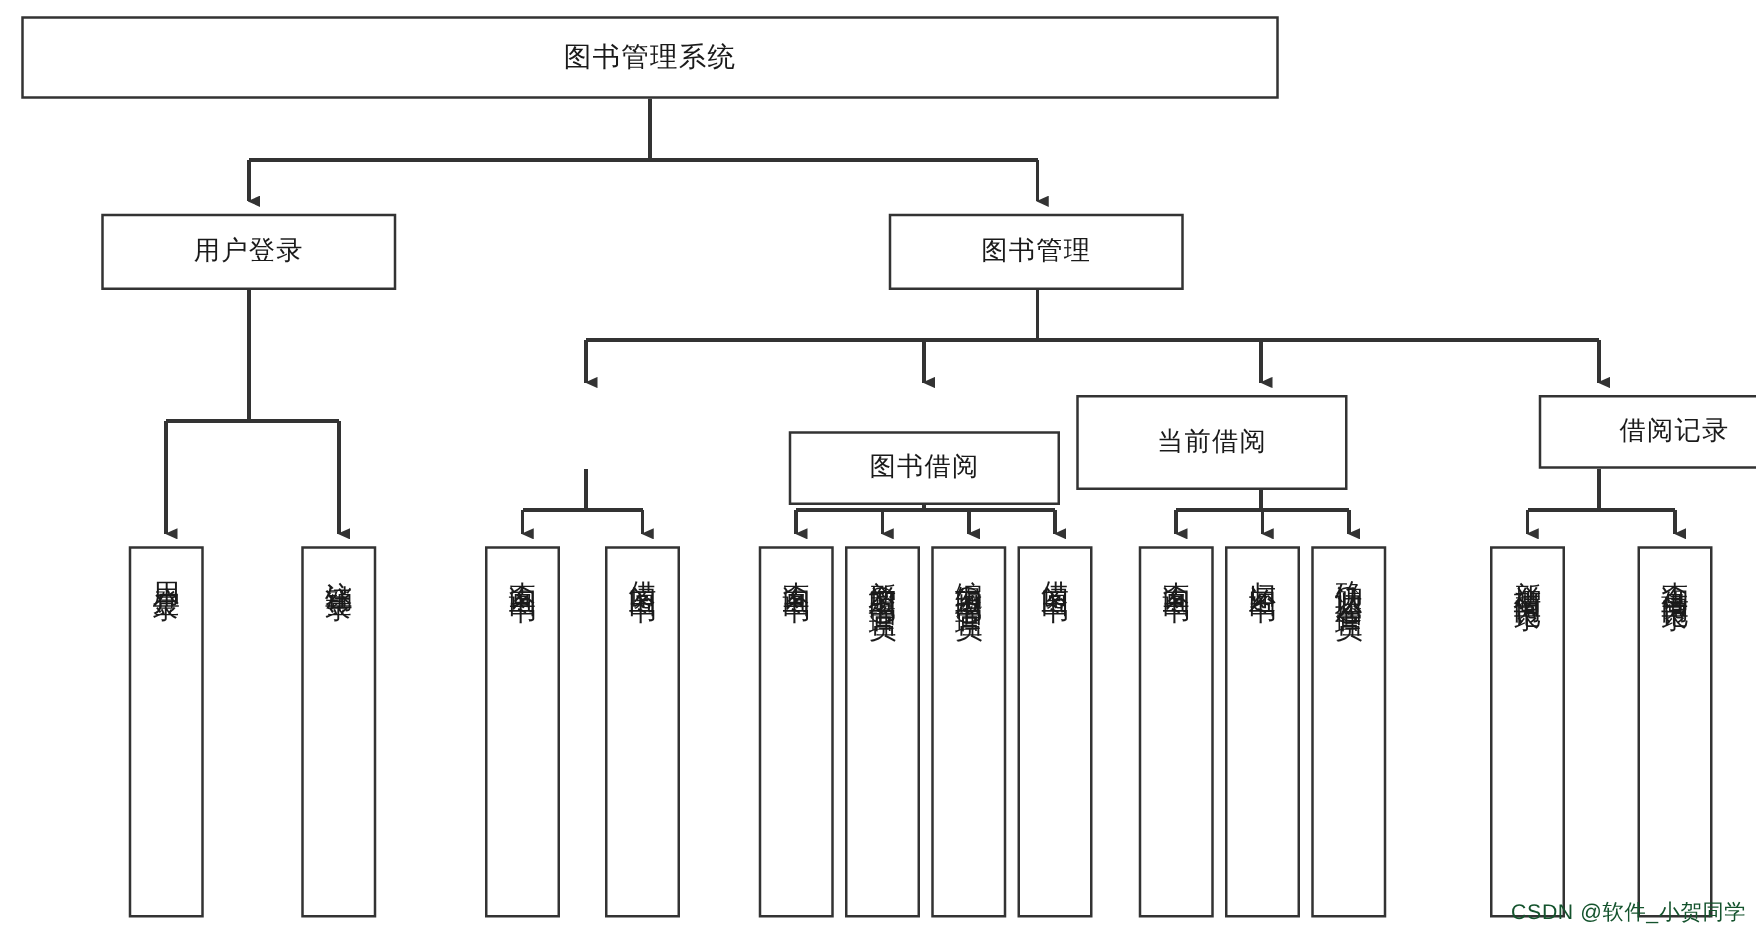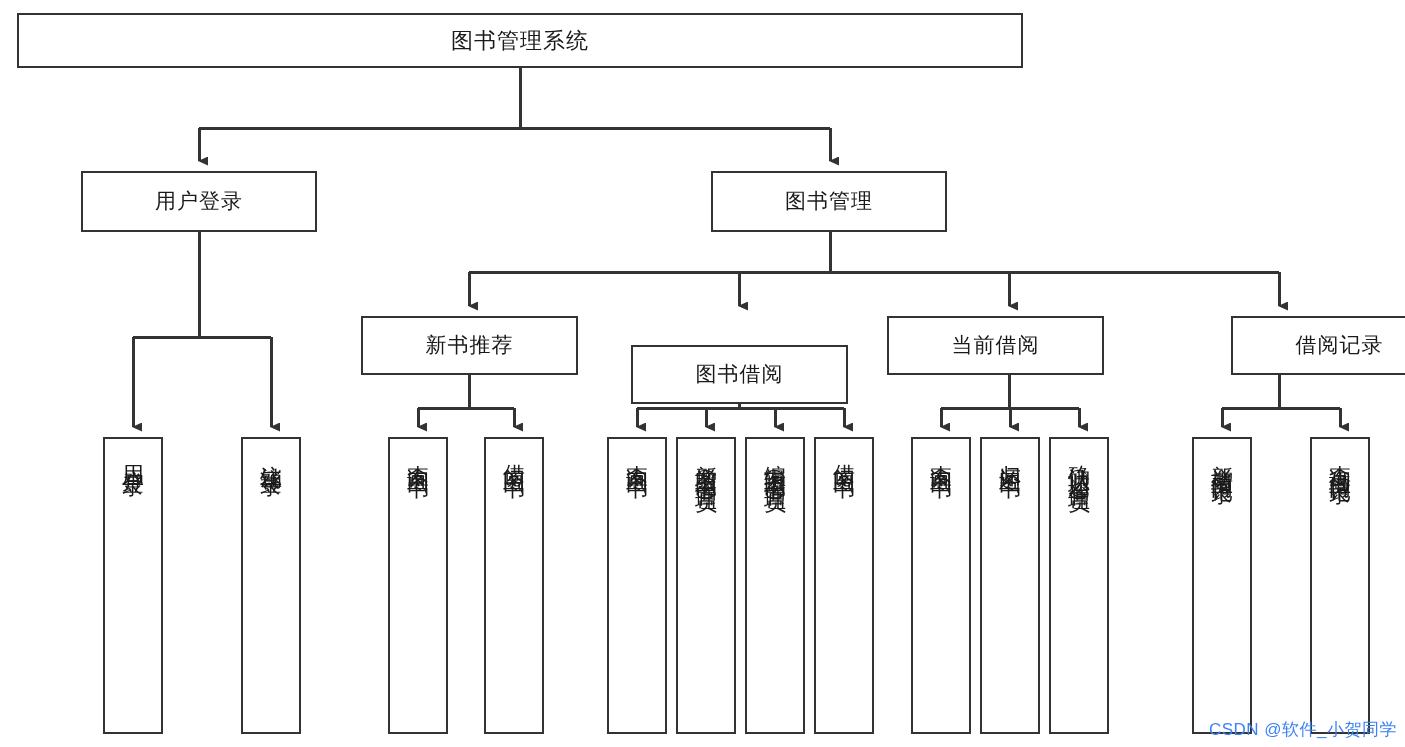--- a/index.html
+++ b/index.html
@@ -45,21 +45,21 @@
     font-size:22px;
     line-height:1.0;
     letter-spacing:4px;
     white-space:pre;
   }
 
   .watermark{
     position:absolute;
     right:8px;bottom:6px;
     font-size:17px;
-    color:#3b82f6;
+    color:#14532d;
     letter-spacing:0.5px;
     white-space:nowrap;
     pointer-events:none;
   }
 </style>
 </head>
 <body>
 
 <div id="stage">
 
@@ -106,38 +106,35 @@
       <path d="M1010,408 L1010,427" marker-end="url(#arw)"></path>
       <path d="M1079,408 L1079,427" marker-end="url(#arw)"></path>
 
       <path d="M1279,375 L1279,408"></path>
       <path d="M1222,408 L1340,408"></path>
       <path d="M1222,408 L1222,427" marker-end="url(#arw)"></path>
       <path d="M1340,408 L1340,427" marker-end="url(#arw)"></path>
     </g>
   </svg>
 
-  <div class="node h root" style="left:17px;top:13px;width:1006px;height:55px;">
+  <div class="node h root" style="left:17px;top:13px;width:1006px;height:66px;">
     <span class="lbl">图书管理系统</span>
   </div>
 
   <div class="node h" style="left:81px;top:171px;width:236px;height:61px;">
     <span class="lbl">用户登录</span>
   </div>
   <div class="node h" style="left:711px;top:171px;width:236px;height:61px;">
     <span class="lbl">图书管理</span>
   </div>
 
-  <div class="node h" style="left:361px;top:316px;width:217px;height:59px;">
-    <span class="lbl">新书推荐</span>
-  </div>
   <div class="node h" style="left:631px;top:316px;width:217px;height:59px;margin-top:29px;">
     <span class="lbl">图书借阅</span>
   </div>
-  <div class="node h" style="left:887px;top:316px;width:217px;height:59px;">
+  <div class="node h" style="left:861px;top:316px;width:217px;height:76px;">
     <span class="lbl">当前借阅</span>
   </div>
   <div class="node h" style="left:1231px;top:316px;width:217px;height:59px;">
     <span class="lbl">借阅记录</span>
   </div>
 
   <div class="node v" style="left:103px;top:437px;width:60px;height:297px;">
     <span class="lbl">用户登录</span>
   </div>
   <div class="node v" style="left:241px;top:437px;width:60px;height:297px;">

